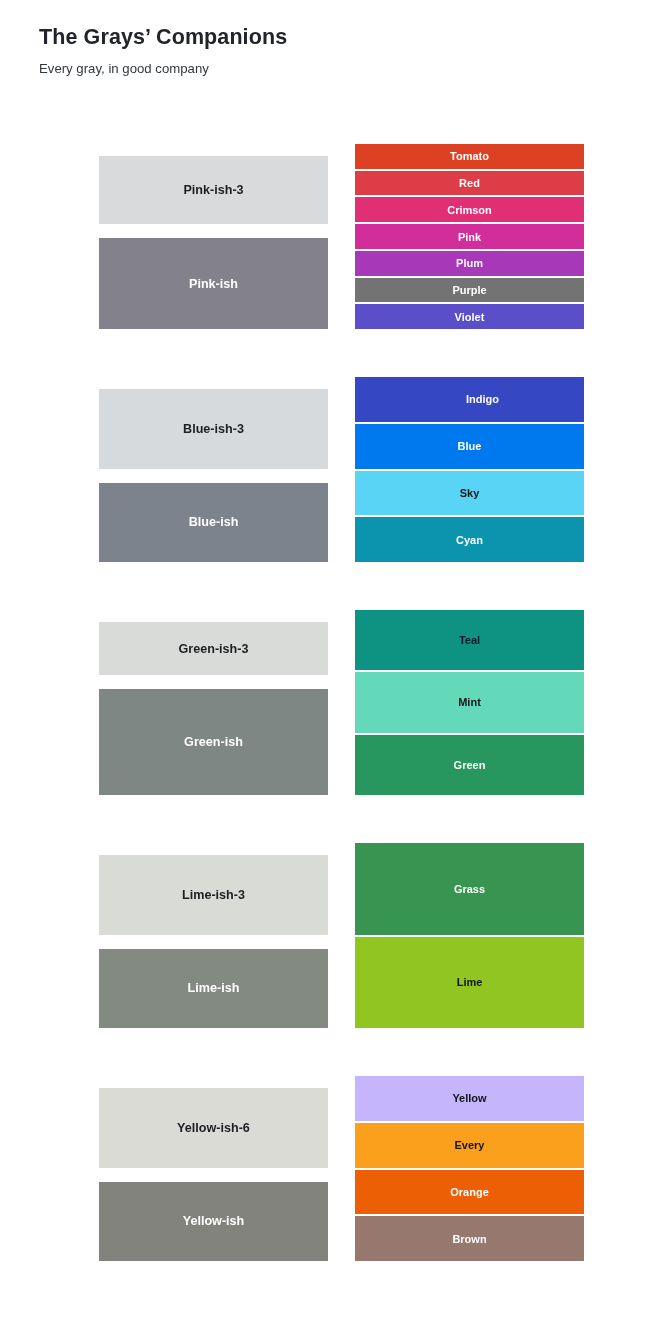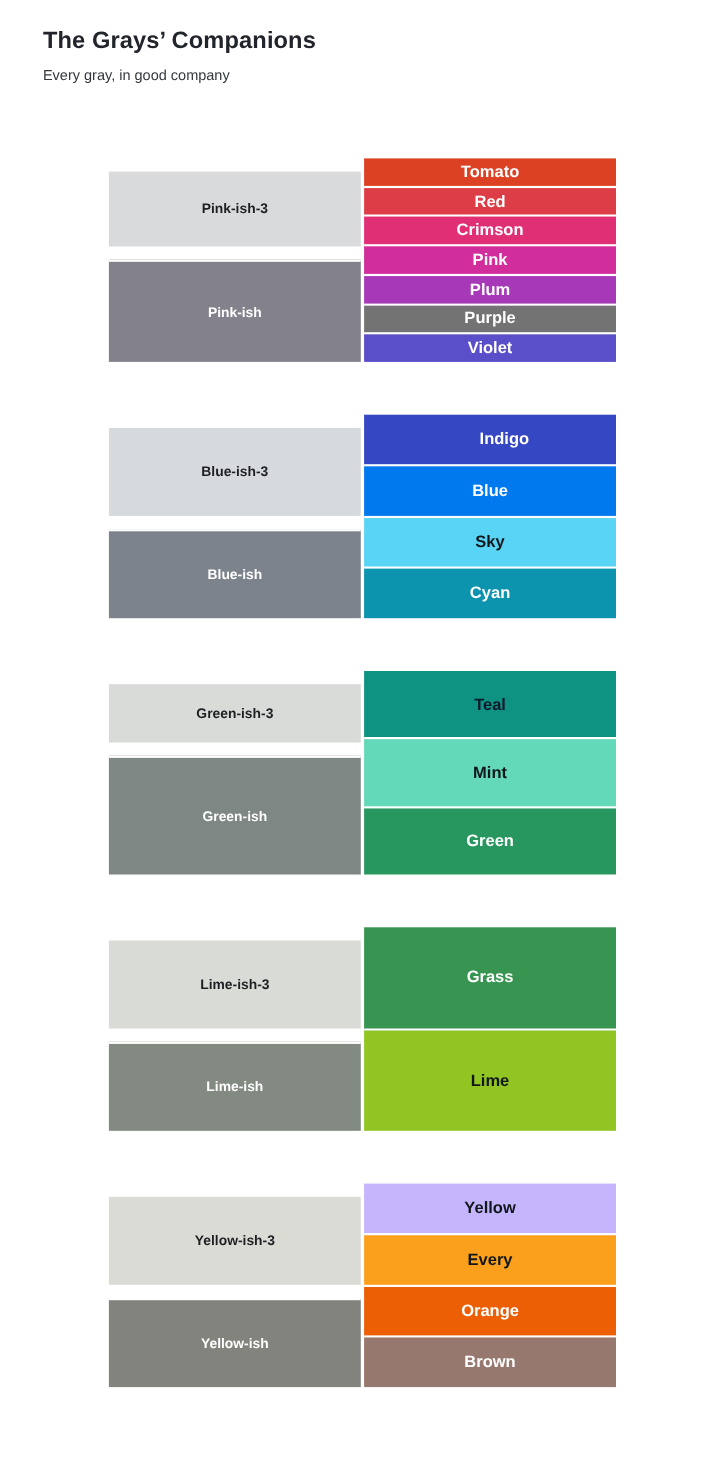--- a/index.html
+++ b/index.html
@@ -91,24 +91,25 @@
   .gray-block.dark {
     color: #ffffff;
     border-top: 2px solid #ffffff;
   }
 
   .swatch {
     width: 100%;
     display: flex;
     align-items: center;
     justify-content: center;
-    font-size: 15px;
+    font-size: 11px;
     font-weight: bold;
     box-sizing: border-box;
     border-bottom: 2px solid #ffffff;
+    margin-left: 24px;
   }
   .swatch:last-child { border-bottom: none; }
   .swatch-label {
     pointer-events: none;
   }
 </style>
 </head>
 <body>
 
 <div class="page">
@@ -211,21 +212,21 @@
             <span class="swatch-label">Grass</span>
           </div>
           <div class="swatch" style="background: rgb(145, 197, 34); color: rgb(17, 22, 26); flex: 1 0 0px;">
             <span class="swatch-label">Lime</span>
           </div>
         </div>
       </div>
       <div class="group">
         <div class="gray-col">
           <div class="gray-block light" style="background: rgb(219, 219, 214); color: rgb(29, 31, 35); flex: 1 0 0px;">
-            <span class="swatch-label">Yellow-ish-3</span>
+            <span class="swatch-label">Yellow-ish-6</span>
           </div>
           <div class="gray-block dark" style="background: rgb(131, 131, 126); color: rgb(255, 255, 255); flex: 1 0 0px;">
             <span class="swatch-label">Yellow-ish</span>
           </div>
         </div>
         <div class="color-col">
           <div class="swatch" style="background: #c4b5fd; color: rgb(17, 22, 26); flex: 1 0 0px;">
             <span class="swatch-label">Yellow</span>
           </div>
           <div class="swatch" style="background: rgb(251, 160, 28); color: rgb(17, 22, 26); flex: 1 0 0px;">

